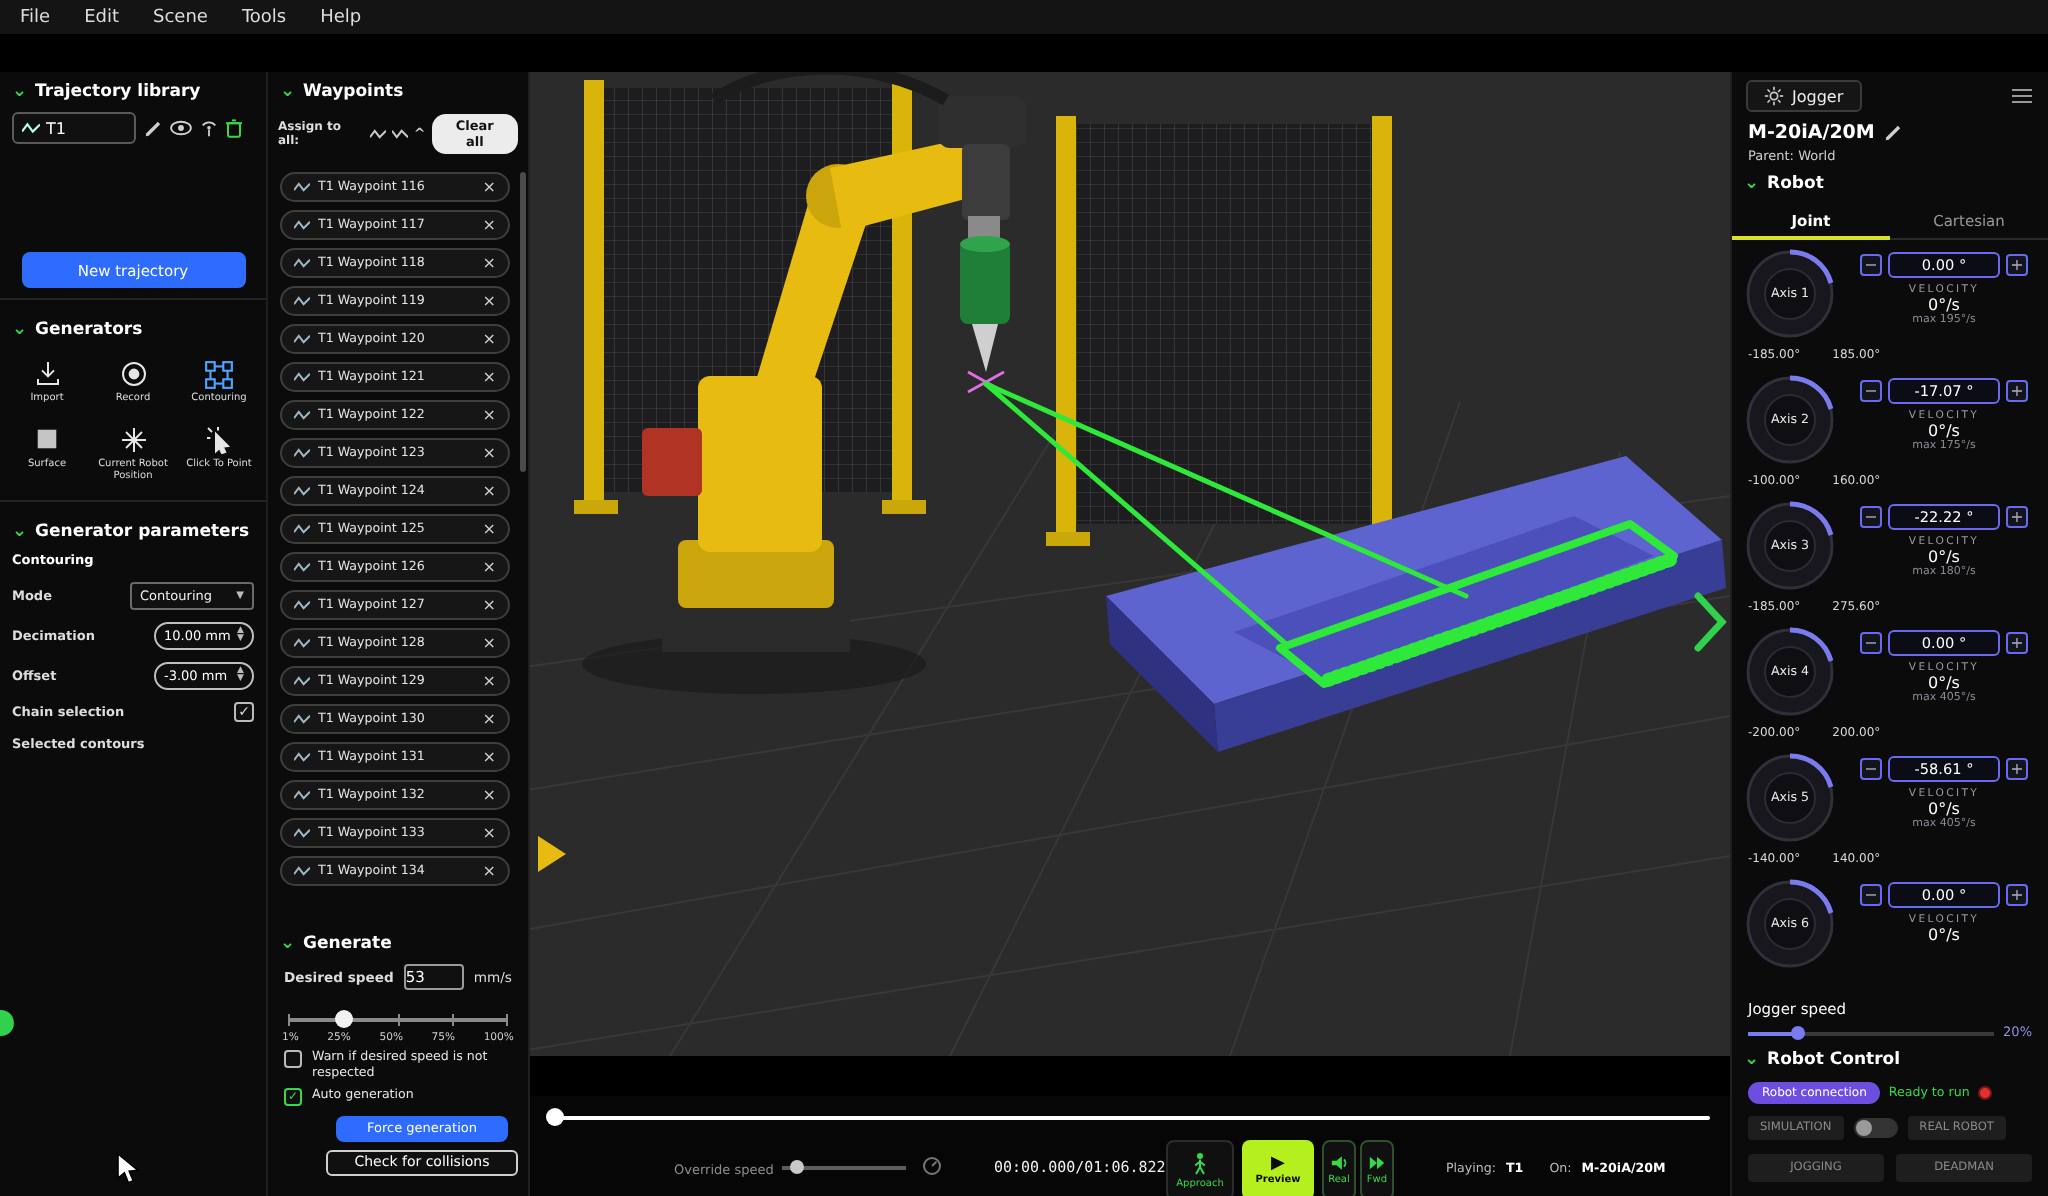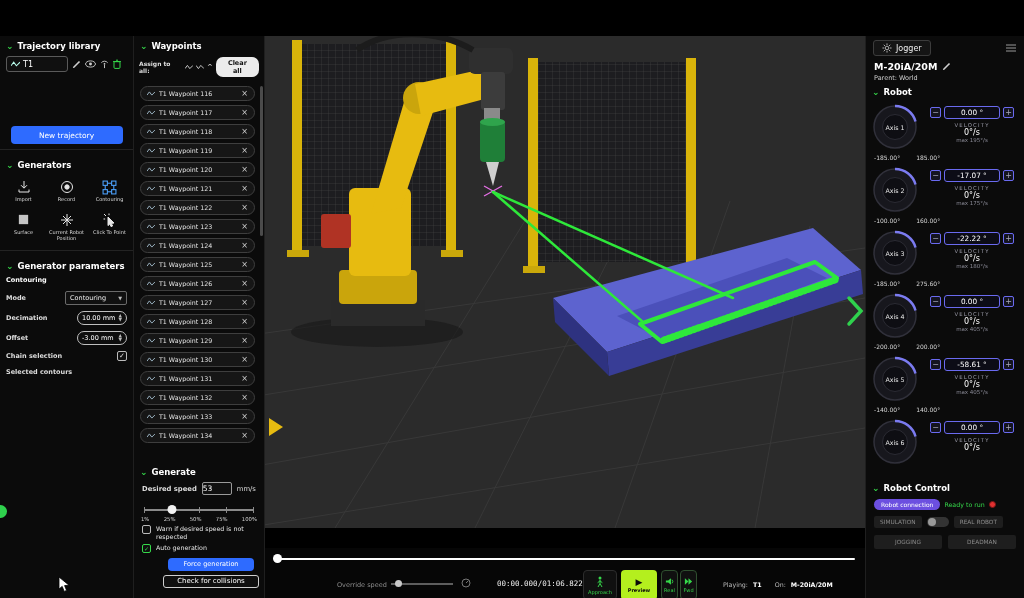--- a/index.html
+++ b/index.html
@@ -142,20 +142,27 @@
 
 
 #edgeHandle{position:absolute;left:-6px;top:505px;width:13px;height:13px;border-radius:50%;background:#2fd14d}
 #cursor{position:absolute;left:58px;top:576px;pointer-events:none}
 </style>
 </head>
 <body>
 
 <div id="app">
 
+  <div id="menubar">
+      <div class="menu-item">File</div>
+      <div class="menu-item">Edit</div>
+      <div class="menu-item">Scene</div>
+      <div class="menu-item">Tools</div>
+      <div class="menu-item">Help</div>
+    </div>
 
 
   <div id="panelA" class="panel">
     <div class="sec-head">
       <span class="chev">⌄</span>
       <span class="sec-title">Trajectory library</span>
     </div>
     <div class="t1row">
       <div class="t1box">
         <svg width="9" height="6" viewBox="0 0 10 6">
@@ -653,20 +660,24 @@
       <span class="robot-name">M-20iA/20M</span>
       <svg width="9" height="9" viewBox="0 0 10 10">
           <path d="M1 9 L2.6 8.7 L9 2.3 L7.7 1 L1.3 7.4 Z" fill="#cfcfcf"></path>
         </svg>
     </div>
     <div class="parent-label">Parent: World</div>
     <div class="sec-head">
       <span class="chev">⌄</span>
       <span class="sec-title">Robot</span>
     </div>
+    <div id="joggerTabs" class="jtabs">
+        <div class="jtab active">Joint</div>
+        <div class="jtab">Cartesian</div>
+      </div>
     <div id="axesMount">
         <div class="axis">
           <div class="knob"><svg width="46" height="46" viewBox="0 0 46 46">
               <circle cx="23" cy="23" r="21" fill="#17171d" stroke="#30303a" stroke-width="1.5"></circle>
               <path d="M23 2 A21 21 0 0 1 43.5 17.5" fill="none" stroke="#7b7bf0" stroke-width="2.5"></path>
               <circle cx="23" cy="23" r="12.5" fill="#0e0e13" stroke="#2b2b33"></circle>
             </svg><span class="axis-name">Axis 1</span></div>
           <div class="ax-right">
             <div class="ax-row">
               <div class="pm">−</div>
@@ -781,20 +792,31 @@
             <div class="ax-vellab">VELOCITY</div>
             <div class="ax-vel">0°/s</div>
             <div class="ax-max"></div>
           </div>
           <div class="ax-range">
             <span></span>
             <span></span>
           </div>
         </div>
       </div>
+    <div class="jspeed">
+      <div class="jspeed-label">Jogger speed</div>
+      <div class="jspeed-row">
+        <div class="jspeed-slider">
+          <div class="jtrackbg"></div>
+          <div class="jfill" id="jfill" style="width: 20%;"></div>
+          <div class="jknob" id="jknob" style="left: 20%;"></div>
+        </div>
+        <span class="jspeed-val">20%</span>
+      </div>
+    </div>
     <div class="sec-head">
       <span class="chev">⌄</span>
       <span class="sec-title">Robot Control</span>
     </div>
     <div class="rc-row1">
       <div class="conn-pill">Robot connection</div>
       <span class="ready">Ready to run</span>
       <div class="red-dot"></div>
     </div>
     <div class="rc-row2">

